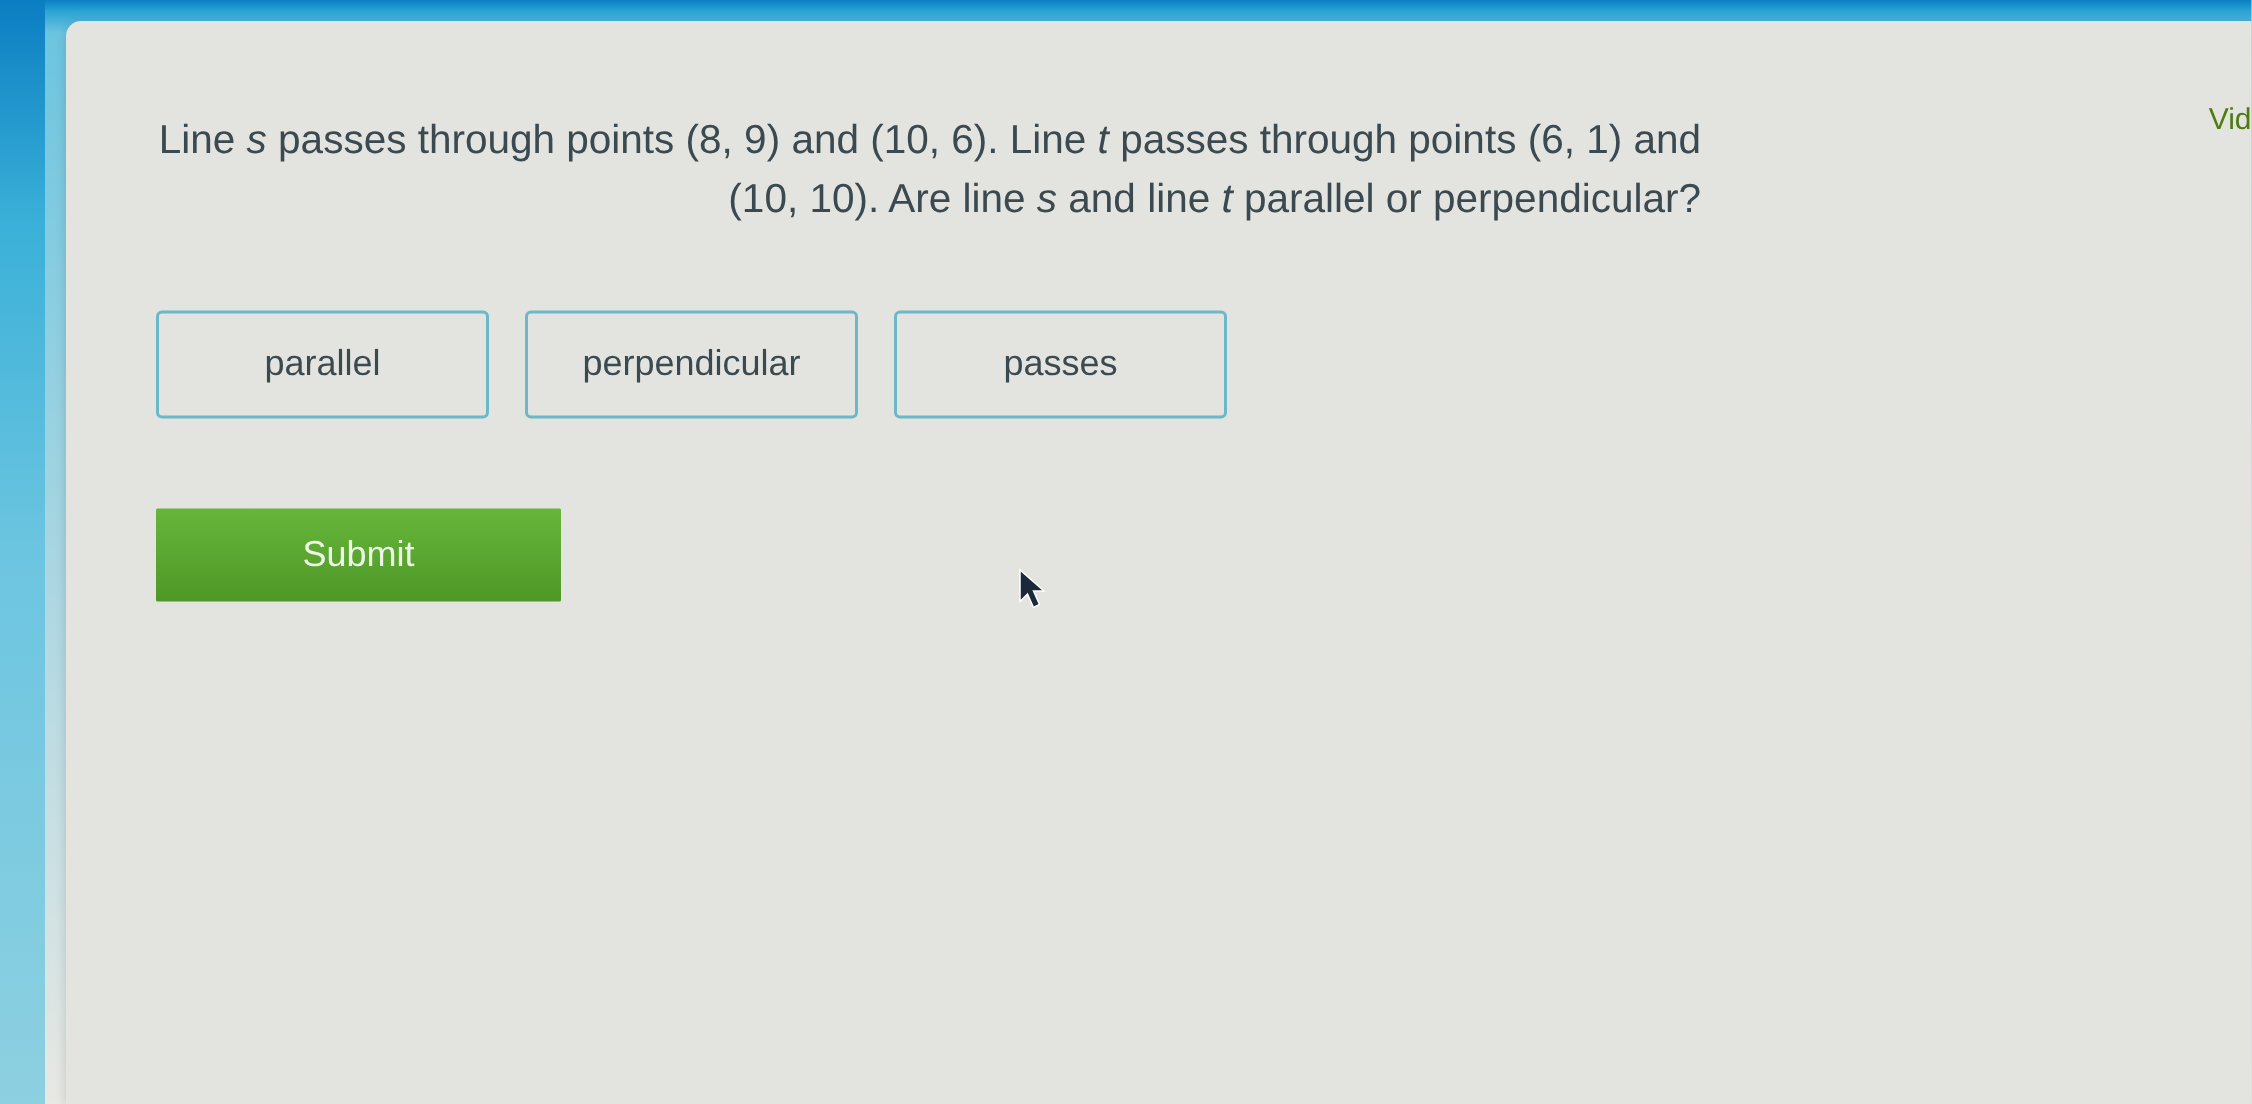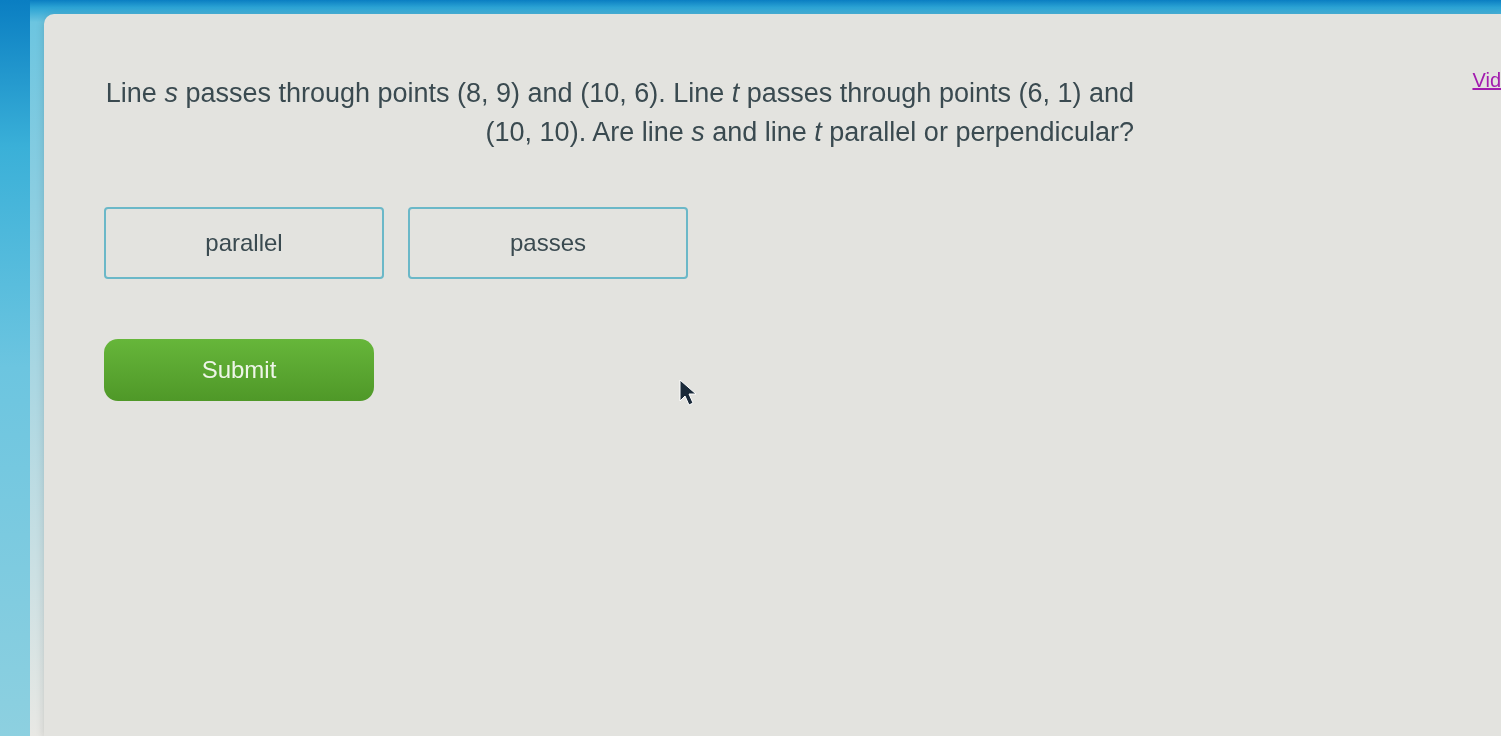--- a/index.html
+++ b/index.html
@@ -27,24 +27,23 @@
     height: 722px;
     background: #e3e3df;
     border-radius: 10px 0 0 0;
     box-shadow: 0 2px 8px rgba(0,0,0,0.15);
     padding: 60px 60px 40px 60px;
   }
   .video-link {
     position: absolute;
     top: 55px;
     right: 0;
-    color: #a21caf;
+    color: #4d7c0f;
     font-size: 20px;
     font-weight: 500;
-    text-decoration: underline;
   }
   .question {
     color: #3a4a50;
     font-size: 27px;
     line-height: 1.45;
     max-width: 1030px;
     margin-bottom: 55px;
     font-weight: 500;
     text-align: right;
   }
@@ -52,39 +51,39 @@
   .options {
     display: flex;
     gap: 24px;
     margin-bottom: 60px;
   }
   .option {
     border: 2px solid #6bb8c8;
     background: #e3e3df;
     color: #3a4a50;
     font-size: 24px;
-    width: 280px;
+    width: 222px;
     height: 72px;
     display: flex;
     align-items: center;
     justify-content: center;
     border-radius: 4px;
     cursor: pointer;
     font-family: inherit;
     font-weight: 500;
   }
   .submit {
     background: #5aa82f;
     background: linear-gradient(to bottom, #66b63a, #4f9828);
     color: #eef5e8;
     border: none;
     font-size: 24px;
     width: 270px;
     height: 62px;
-    border-radius: 14px;
+    border-radius: 1px;
     cursor: pointer;
     font-family: inherit;
     display: flex;
     align-items: center;
     justify-content: center;
   }
   .cursor {
     position: absolute;
     left: 635px;
     top: 365px;
@@ -99,20 +98,21 @@
 <div class="card">
 
   <div class="video-link">Vid</div>
 
   <div class="question">
     <span>Line </span><span class="ital">s</span><span> passes through points (8, 9) and (10, 6). Line </span><span class="ital">t</span><span> passes through points (6, 1) and (10, 10). Are line </span><span class="ital">s</span><span> and line </span><span class="ital">t</span><span> parallel or perpendicular?</span>
   </div>
 
   <div class="options">
     <button class="option">parallel</button>
+    <button class="option">perpendicular</button>
     <button class="option">passes</button>
   </div>
 
   <button class="submit">Submit</button>
 
   <svg class="cursor" width="20" height="28" viewBox="0 0 20 28">
     <path d="M1 1 L1 22 L6 17 L10 26 L14 24 L10 15 L17 15 Z" fill="#1a2a3a" stroke="#fff" stroke-width="1"></path>
   </svg>
 
 </div>

